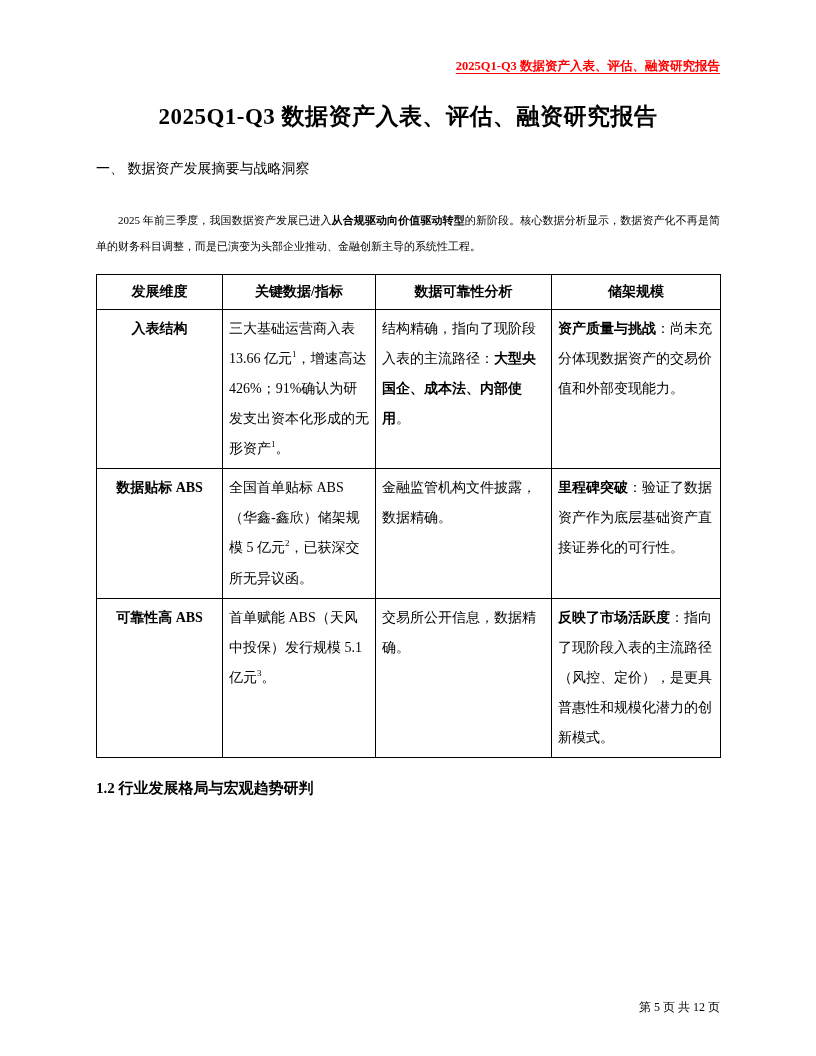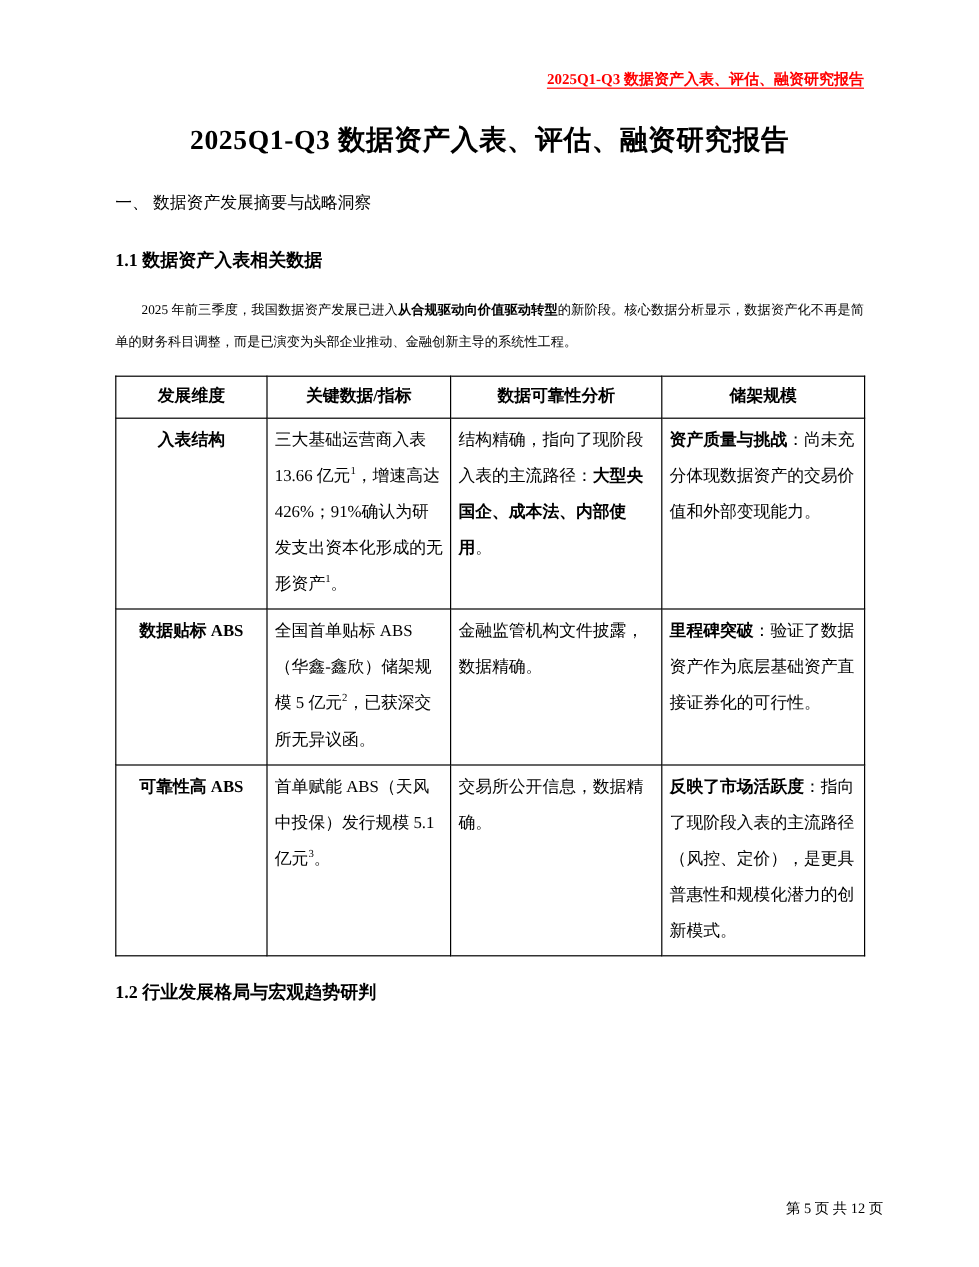--- a/index.html
+++ b/index.html
@@ -83,37 +83,36 @@
   table.data-table sup {
     font-size: 9px;
     line-height: 0;
   }
   table.data-table b { font-weight: bold; }
 
   .subsection-after { margin-top: 21px; }
 
   .page-footer {
     position: absolute;
-    right: 80px;
+    right: 96px;
     bottom: 40px;
     font-size: 12px;
   }
 </style>
 </head>
 <body>
 
 <div class="content">
 
   <span class="running-header">2025Q1-Q3 数据资产入表、评估、融资研究报告</span>
 
   <h1 class="doc-title">2025Q1-Q3 数据资产入表、评估、融资研究报告</h1>
 
   <h2 class="section-heading">一、 数据资产发展摘要与战略洞察</h2>
 
-  <h3 class="subsection-heading">1.1 数据资产入表相关数据</h3>
 
   <p class="intro-paragraph"><span>2025 年前三季度，我国数据资产发展已进入</span><b>从合规驱动向价值驱动转型</b><span>的新阶段。核心数据分析显示，数据资产化不再是简单的财务科目调整，而是已演变为头部企业推动、金融创新主导的系统性工程。</span></p>
 
   <table class="data-table">
     <colgroup>
       <col style="width:126px">
       <col style="width:153px">
       <col style="width:176px">
       <col style="width:169px">
     </colgroup>

